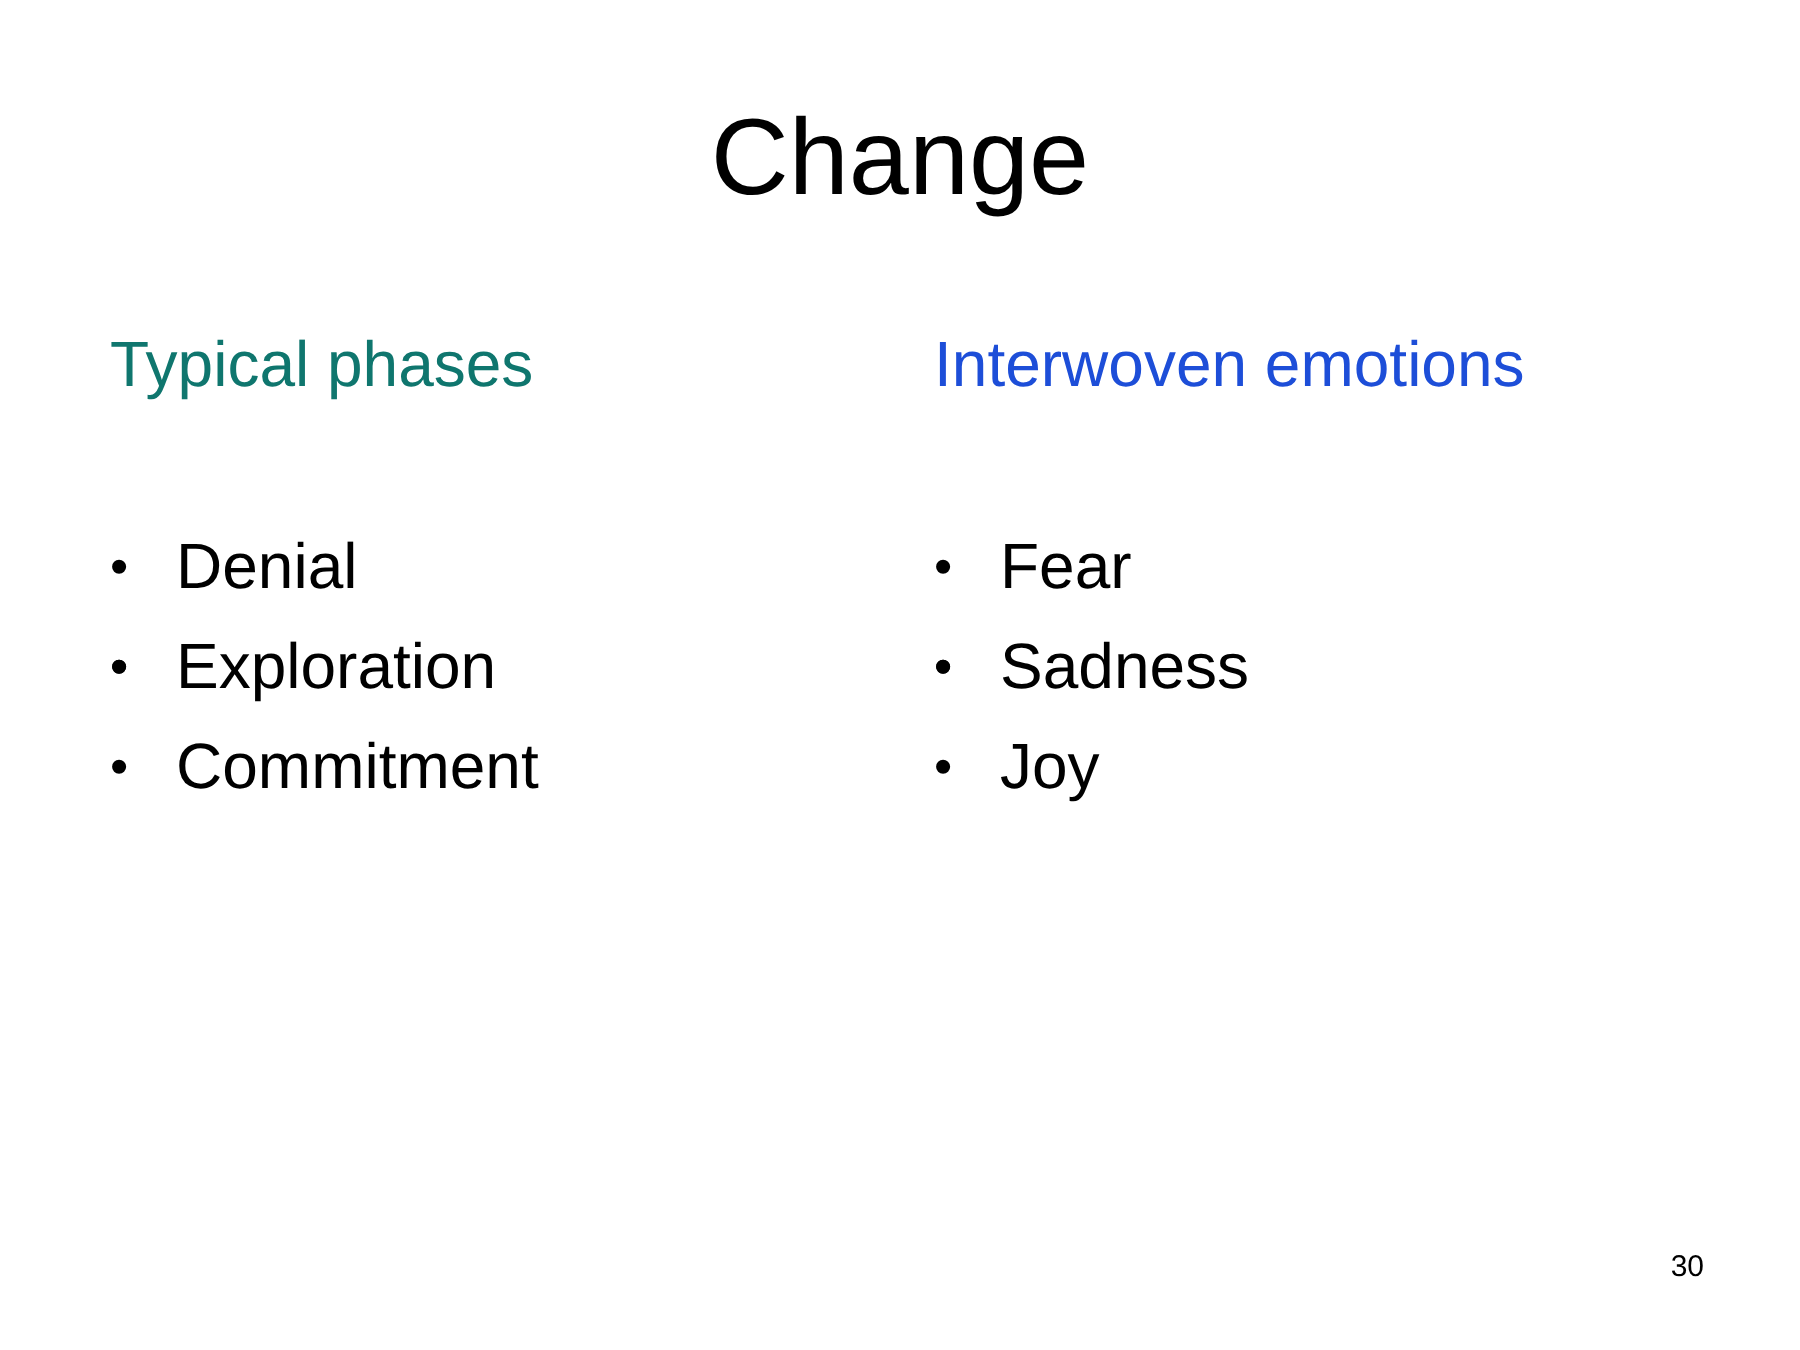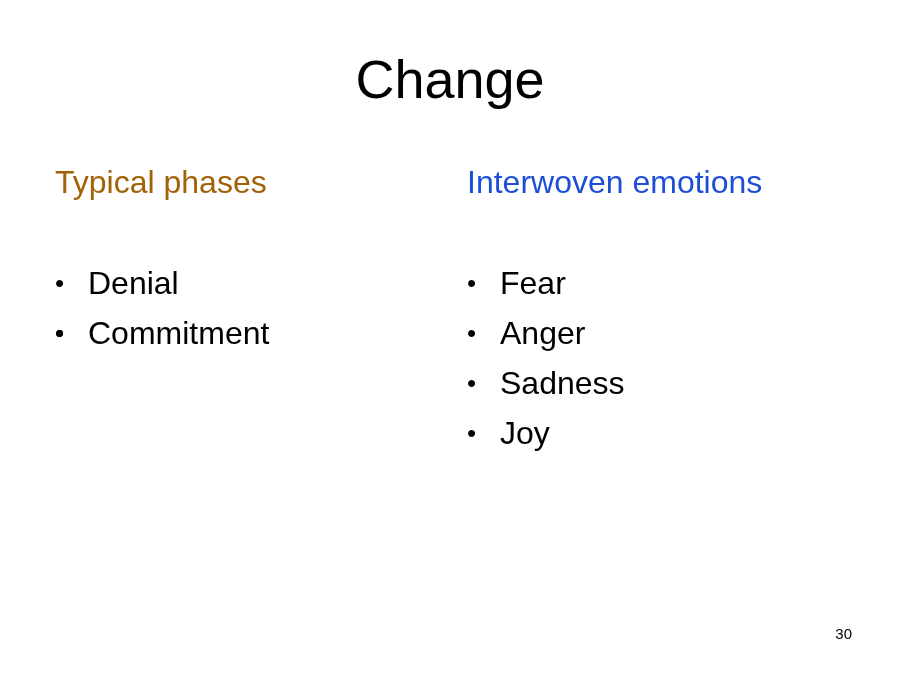--- a/index.html
+++ b/index.html
@@ -50,21 +50,21 @@
     left: 465px;
   }
   .column-heading {
     font-size: 32px;
     line-height: 38px;
     font-weight: 400;
     margin: 0 0 0 2px;
     white-space: nowrap;
   }
   .heading-phases {
-    color: #a16207;
+    color: #0f766e;
   }
   .heading-emotions {
     color: #1d4ed8;
   }
   .bullet-list {
     list-style: none;
     margin: 0;
     padding: 0;
     position: absolute;
     top: 95px;
@@ -113,38 +113,38 @@
       <ul class="bullet-list">
         <li class="bullet-item">
           <span class="bullet-marker">•</span>
           <span>Denial</span>
         </li>
         <li class="bullet-item">
           <span class="bullet-marker">•</span>
         </li>
         <li class="bullet-item">
           <span class="bullet-marker">•</span>
+          <span>Exploration</span>
         </li>
         <li class="bullet-item">
           <span class="bullet-marker">•</span>
           <span>Commitment</span>
         </li>
       </ul>
     </div>
 
     <div class="column column-right">
       <div class="column-heading heading-emotions">Interwoven emotions</div>
       <ul class="bullet-list">
         <li class="bullet-item">
           <span class="bullet-marker">•</span>
           <span>Fear</span>
         </li>
         <li class="bullet-item">
           <span class="bullet-marker">•</span>
-          <span>Anger</span>
         </li>
         <li class="bullet-item">
           <span class="bullet-marker">•</span>
           <span>Sadness</span>
         </li>
         <li class="bullet-item">
           <span class="bullet-marker">•</span>
           <span>Joy</span>
         </li>
       </ul>

